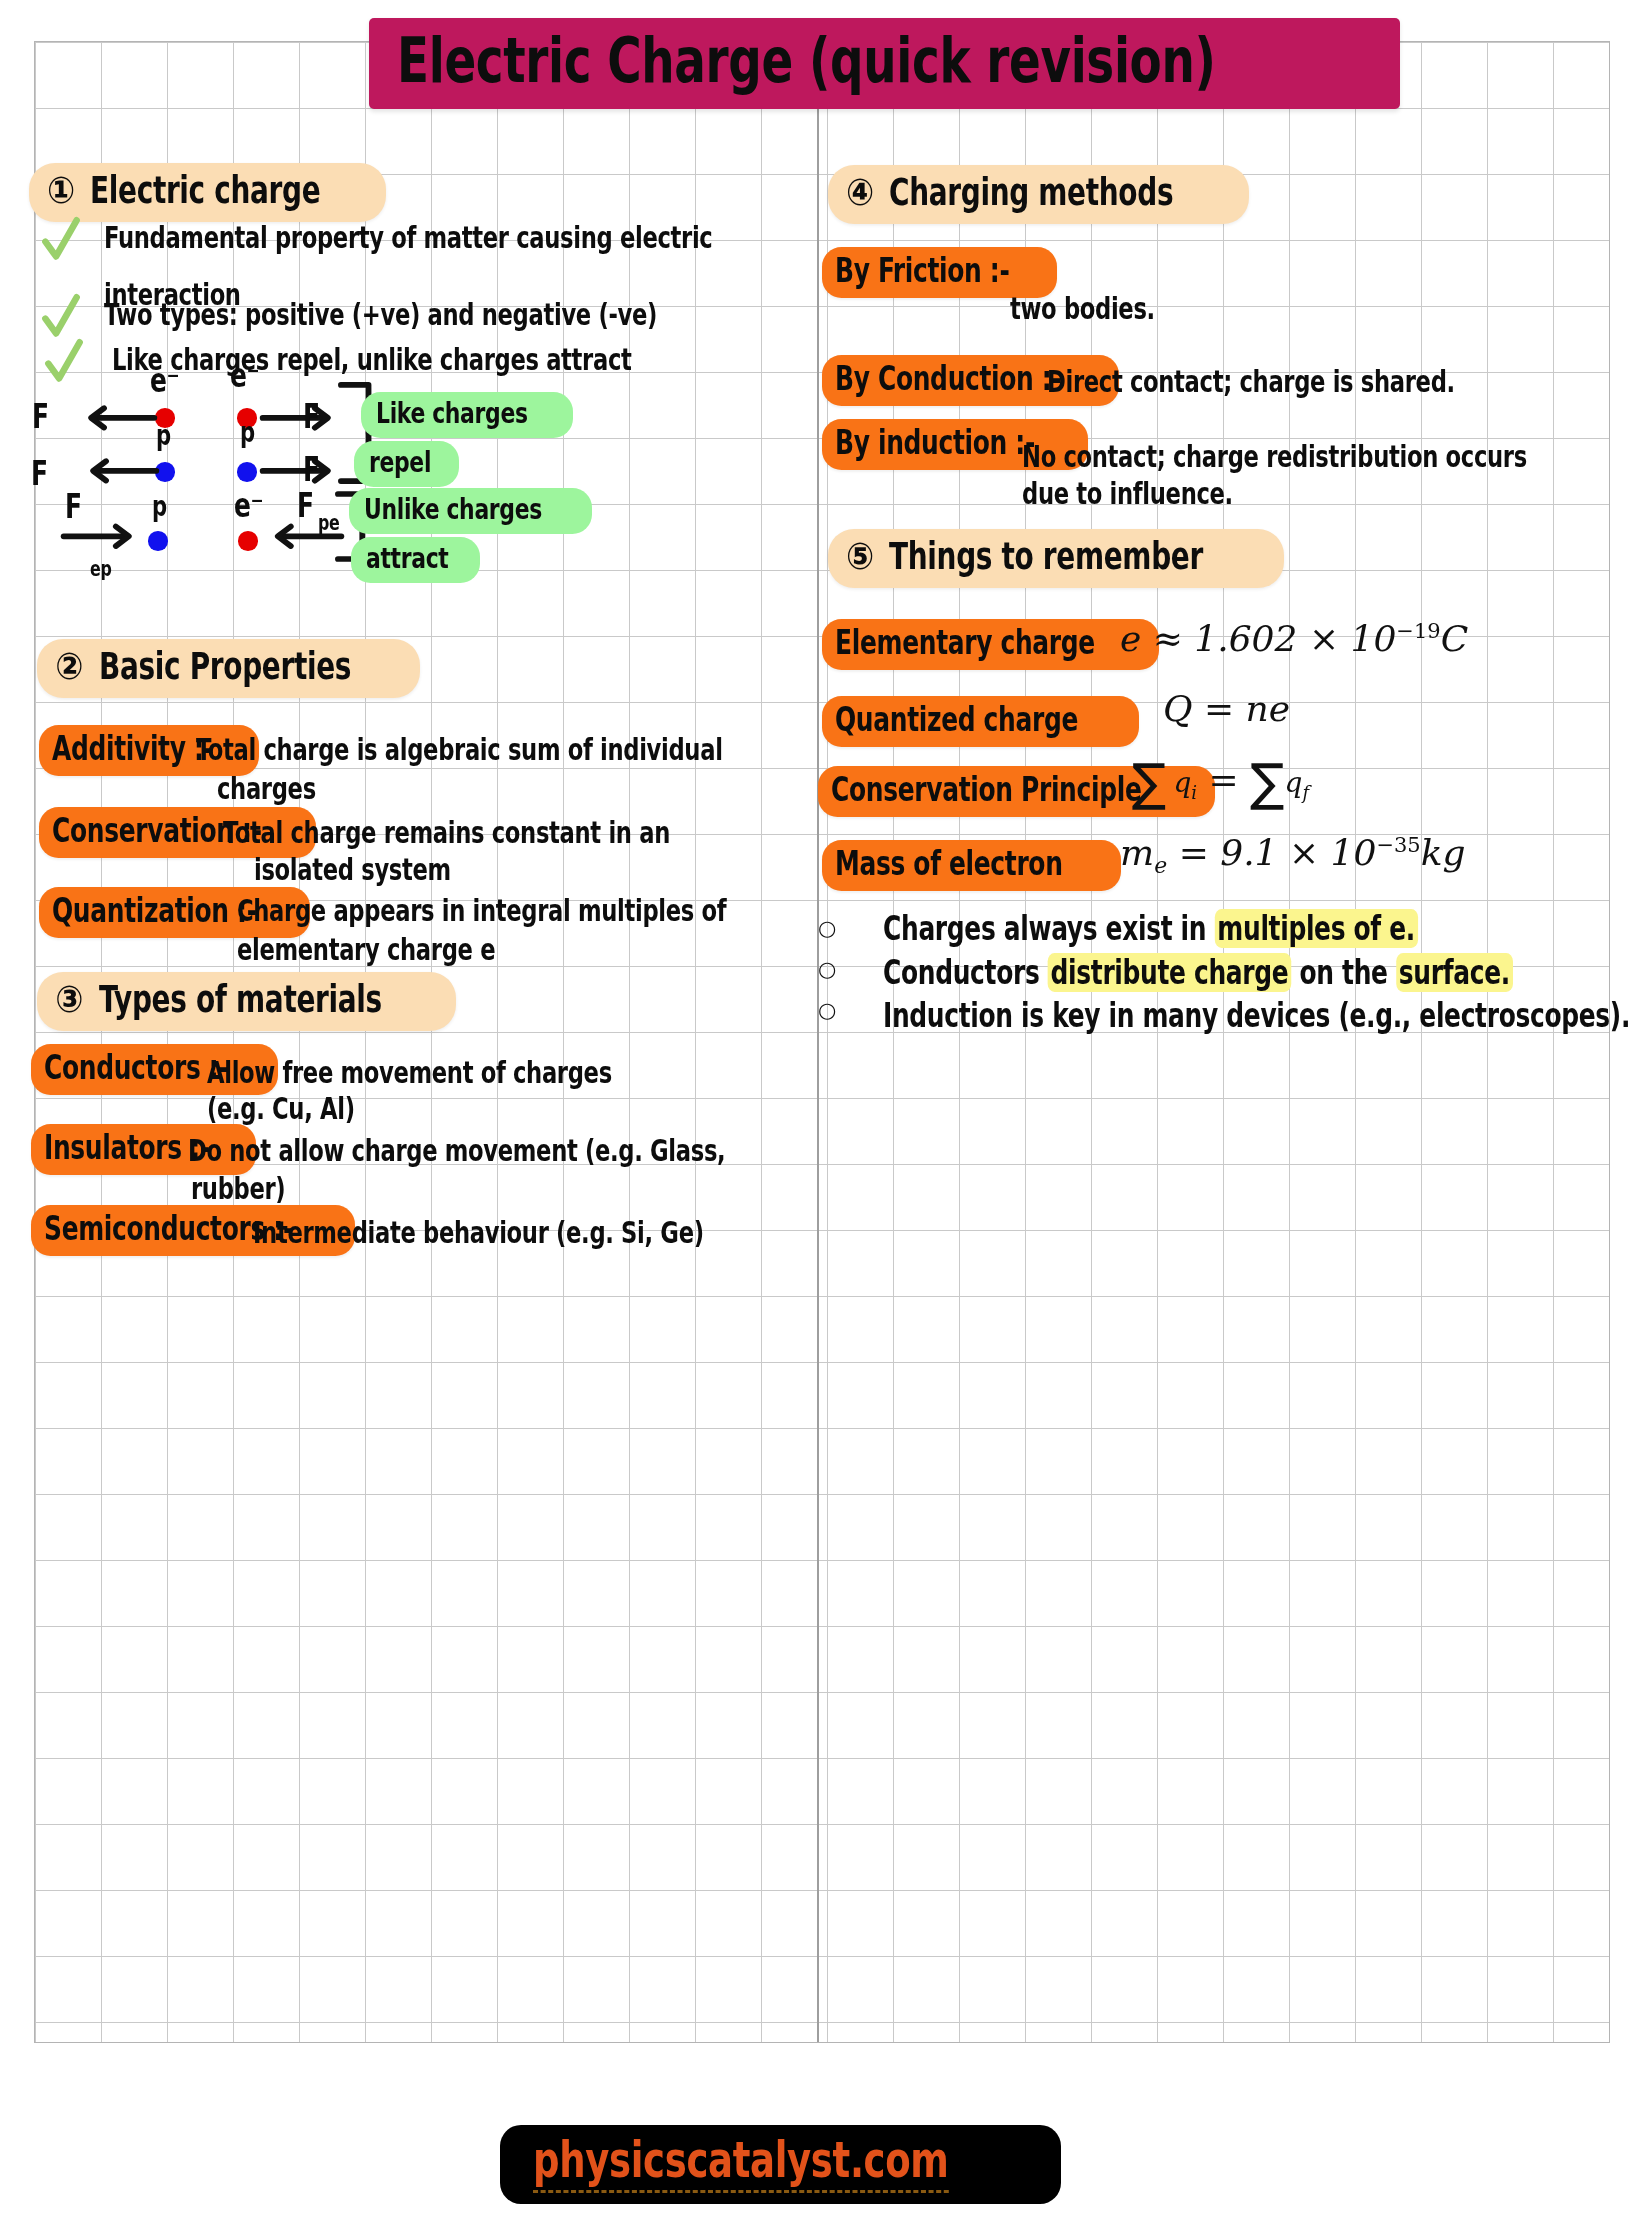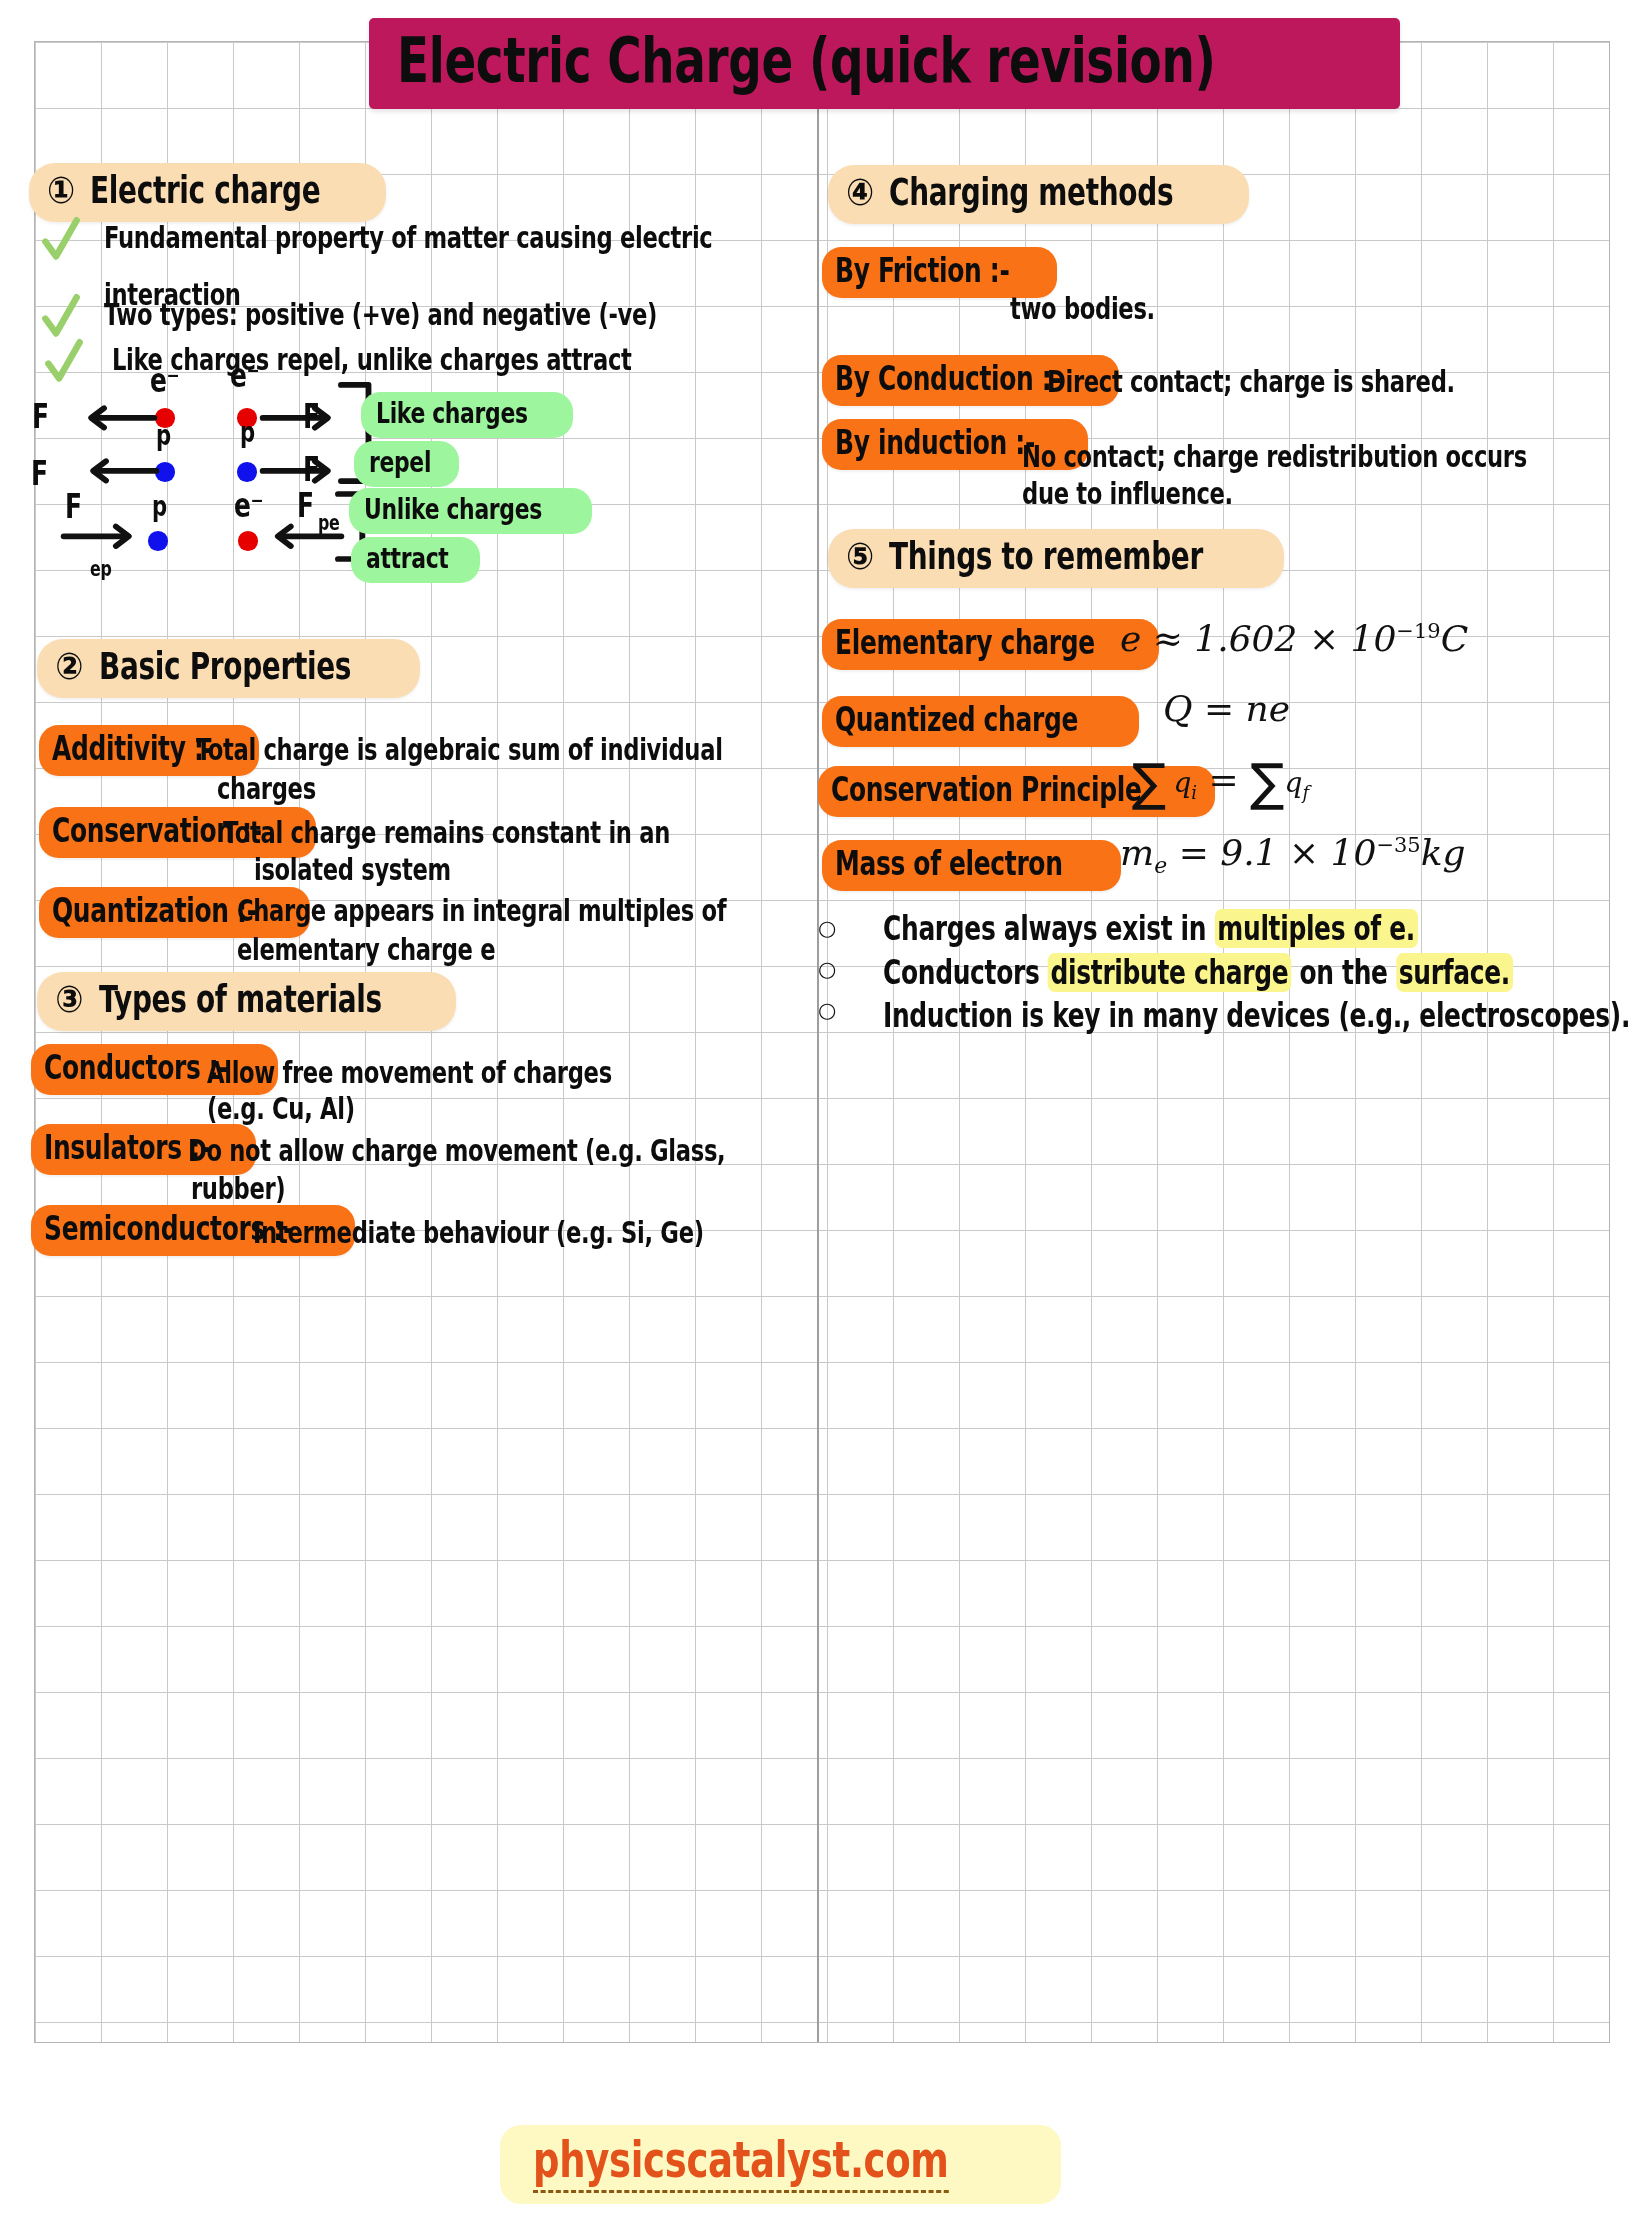--- a/index.html
+++ b/index.html
@@ -85,21 +85,21 @@
   .formula .op{ font-style:normal; }
   .formula .sum{ font-family:"DejaVu Sans","Liberation Sans",sans-serif;
                  font-style:normal; font-size:51px; vertical-align:-8.2px; }
 
   
   .hl{ background:#fbf58e; border-radius:8.2px; padding:0 3.3px; }
 
   
   .footer{
     position:absolute; left:500px; top:2125px;
-    background:#fef9c3; border-radius:21px; padding:6.5px 33px 11.4px 33px;
+    background:#000000; border-radius:21px; padding:6.5px 33px 11.4px 33px;
   }
   .footer .hw{ font-size:49px; line-height:57px; color:#e2521a;
                border-bottom:3.3px dashed #8a5a12; padding-bottom:1.6px; }
   svg{ display:block; overflow:visible; }
 </style>
 </head>
 <body>
 
 <div class="page">
 

